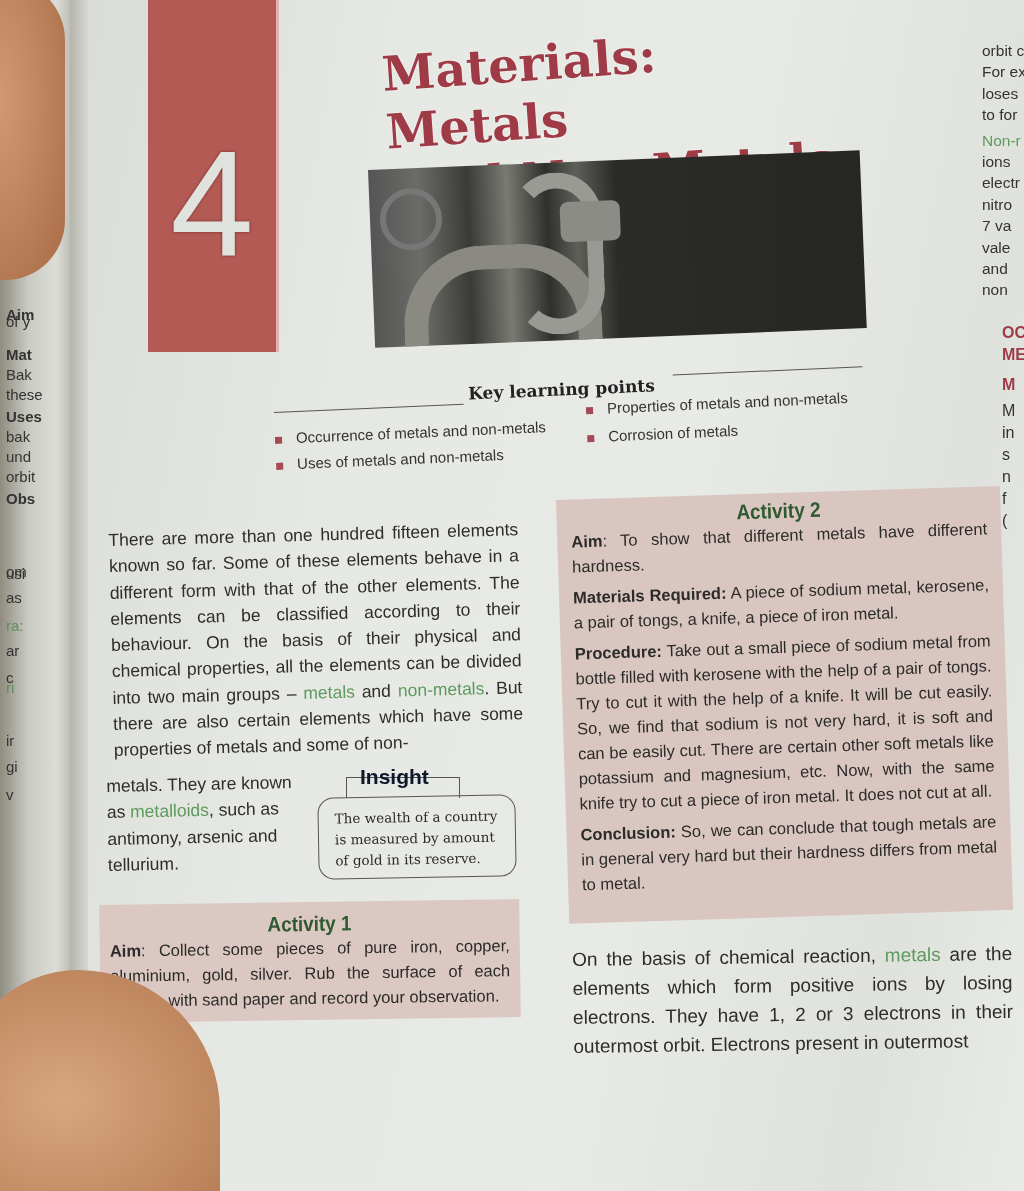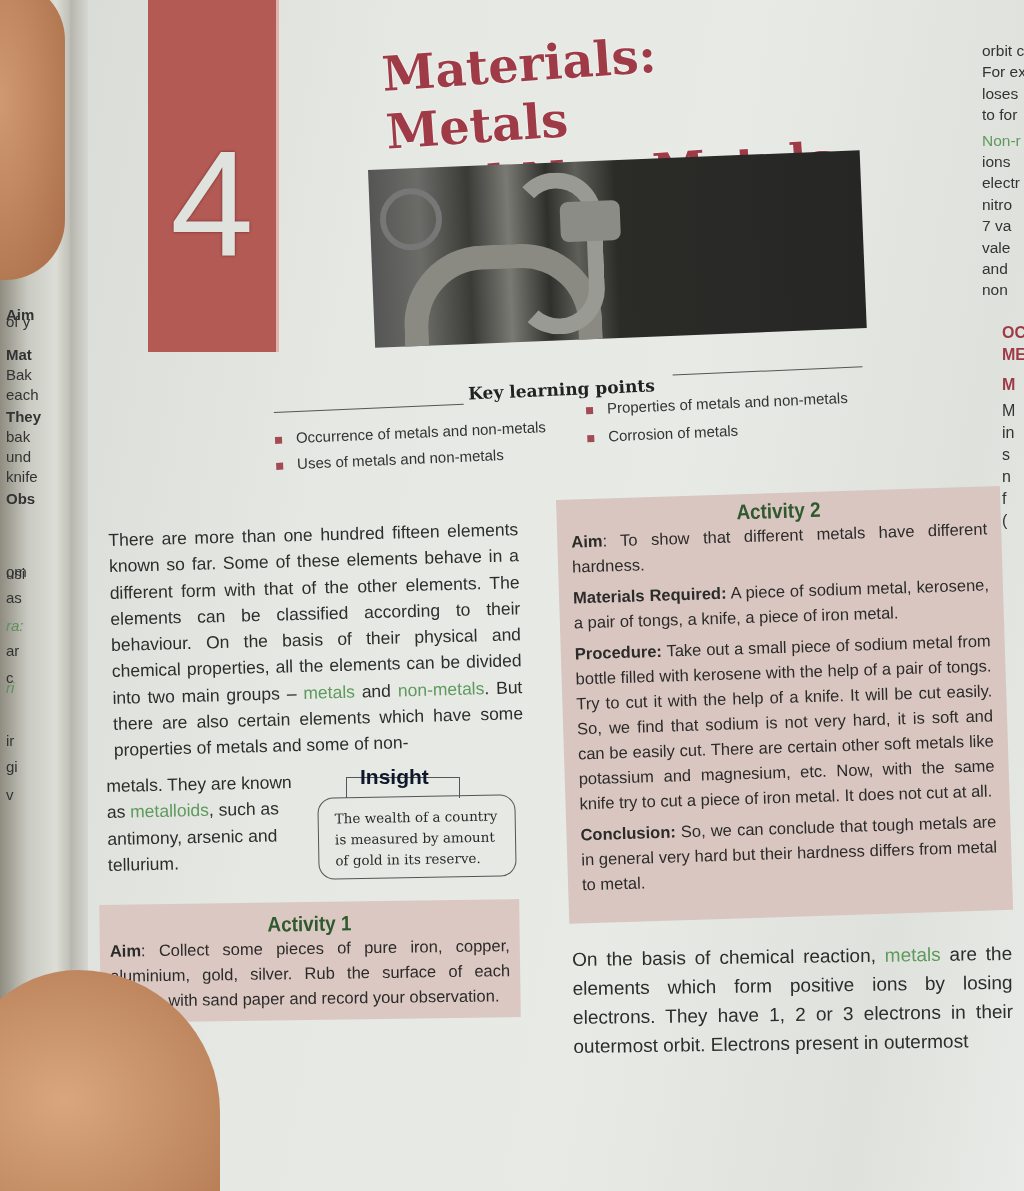--- a/index.html
+++ b/index.html
@@ -15,21 +15,21 @@
   .left-page {
     position:absolute; left:0; top:0; width:70px; height:1191px;
     background:linear-gradient(90deg,#8f8c80 0%,#c9cac2 40%,#dcddd6 80%,#bfbfb6 100%);
     overflow:hidden;
   }
   .left-page .frag {
     position:absolute; left:6px; font-size:15px; color:#333; line-height:19px;
     font-family:"Liberation Sans", sans-serif;
   }
   .left-page .frag.bold { font-weight:bold; }
-  .left-page .frag.green { color:#5f8f5c;font-style:italic; }
+  .left-page .frag.green { color:#5f8f5c; }
   .gutter {
     position:absolute; left:70px; top:0; width:18px; height:1191px;
     background:linear-gradient(90deg,#b5b5ad,#d6d7d1);
   }
   .hand-top {
     position:absolute; left:-30px; top:-20px; width:95px; height:300px;
     background:radial-gradient(ellipse at 30% 40%,#d19a72,#a86c47);
     border-radius:0 60px 60px 0;
   }
   .hand-bottom {
@@ -140,25 +140,25 @@
 </head>
 <body>
 
 <div class="page"></div>
 
 <div class="left-page">
   <div class="frag bold" style="top:305px">Aim</div>
   <div class="frag" style="top:312px">of y</div>
   <div class="frag bold" style="top:345px">Mat</div>
   <div class="frag" style="top:365px">Bak</div>
-  <div class="frag" style="top:385px">each</div>
-  <div class="frag bold" style="top:407px">They</div>
+  <div class="frag" style="top:385px">these</div>
+  <div class="frag bold" style="top:407px">Uses</div>
   <div class="frag" style="top:427px">bak</div>
   <div class="frag" style="top:447px">und</div>
-  <div class="frag" style="top:467px">knife</div>
+  <div class="frag" style="top:467px">orbit</div>
   <div class="frag bold" style="top:489px">Obs</div>
   <div class="frag" style="top:562px">om</div>
   <div class="frag" style="top:564px">usi</div>
   <div class="frag" style="top:588px">as</div>
   <div class="frag green" style="top:616px">ra:</div>
   <div class="frag" style="top:641px">ar</div>
   <div class="frag" style="top:668px">c</div>
   <div class="frag green" style="top:678px">ri</div>
   <div class="frag" style="top:731px">ir</div>
   <div class="frag" style="top:757px">gi</div>

